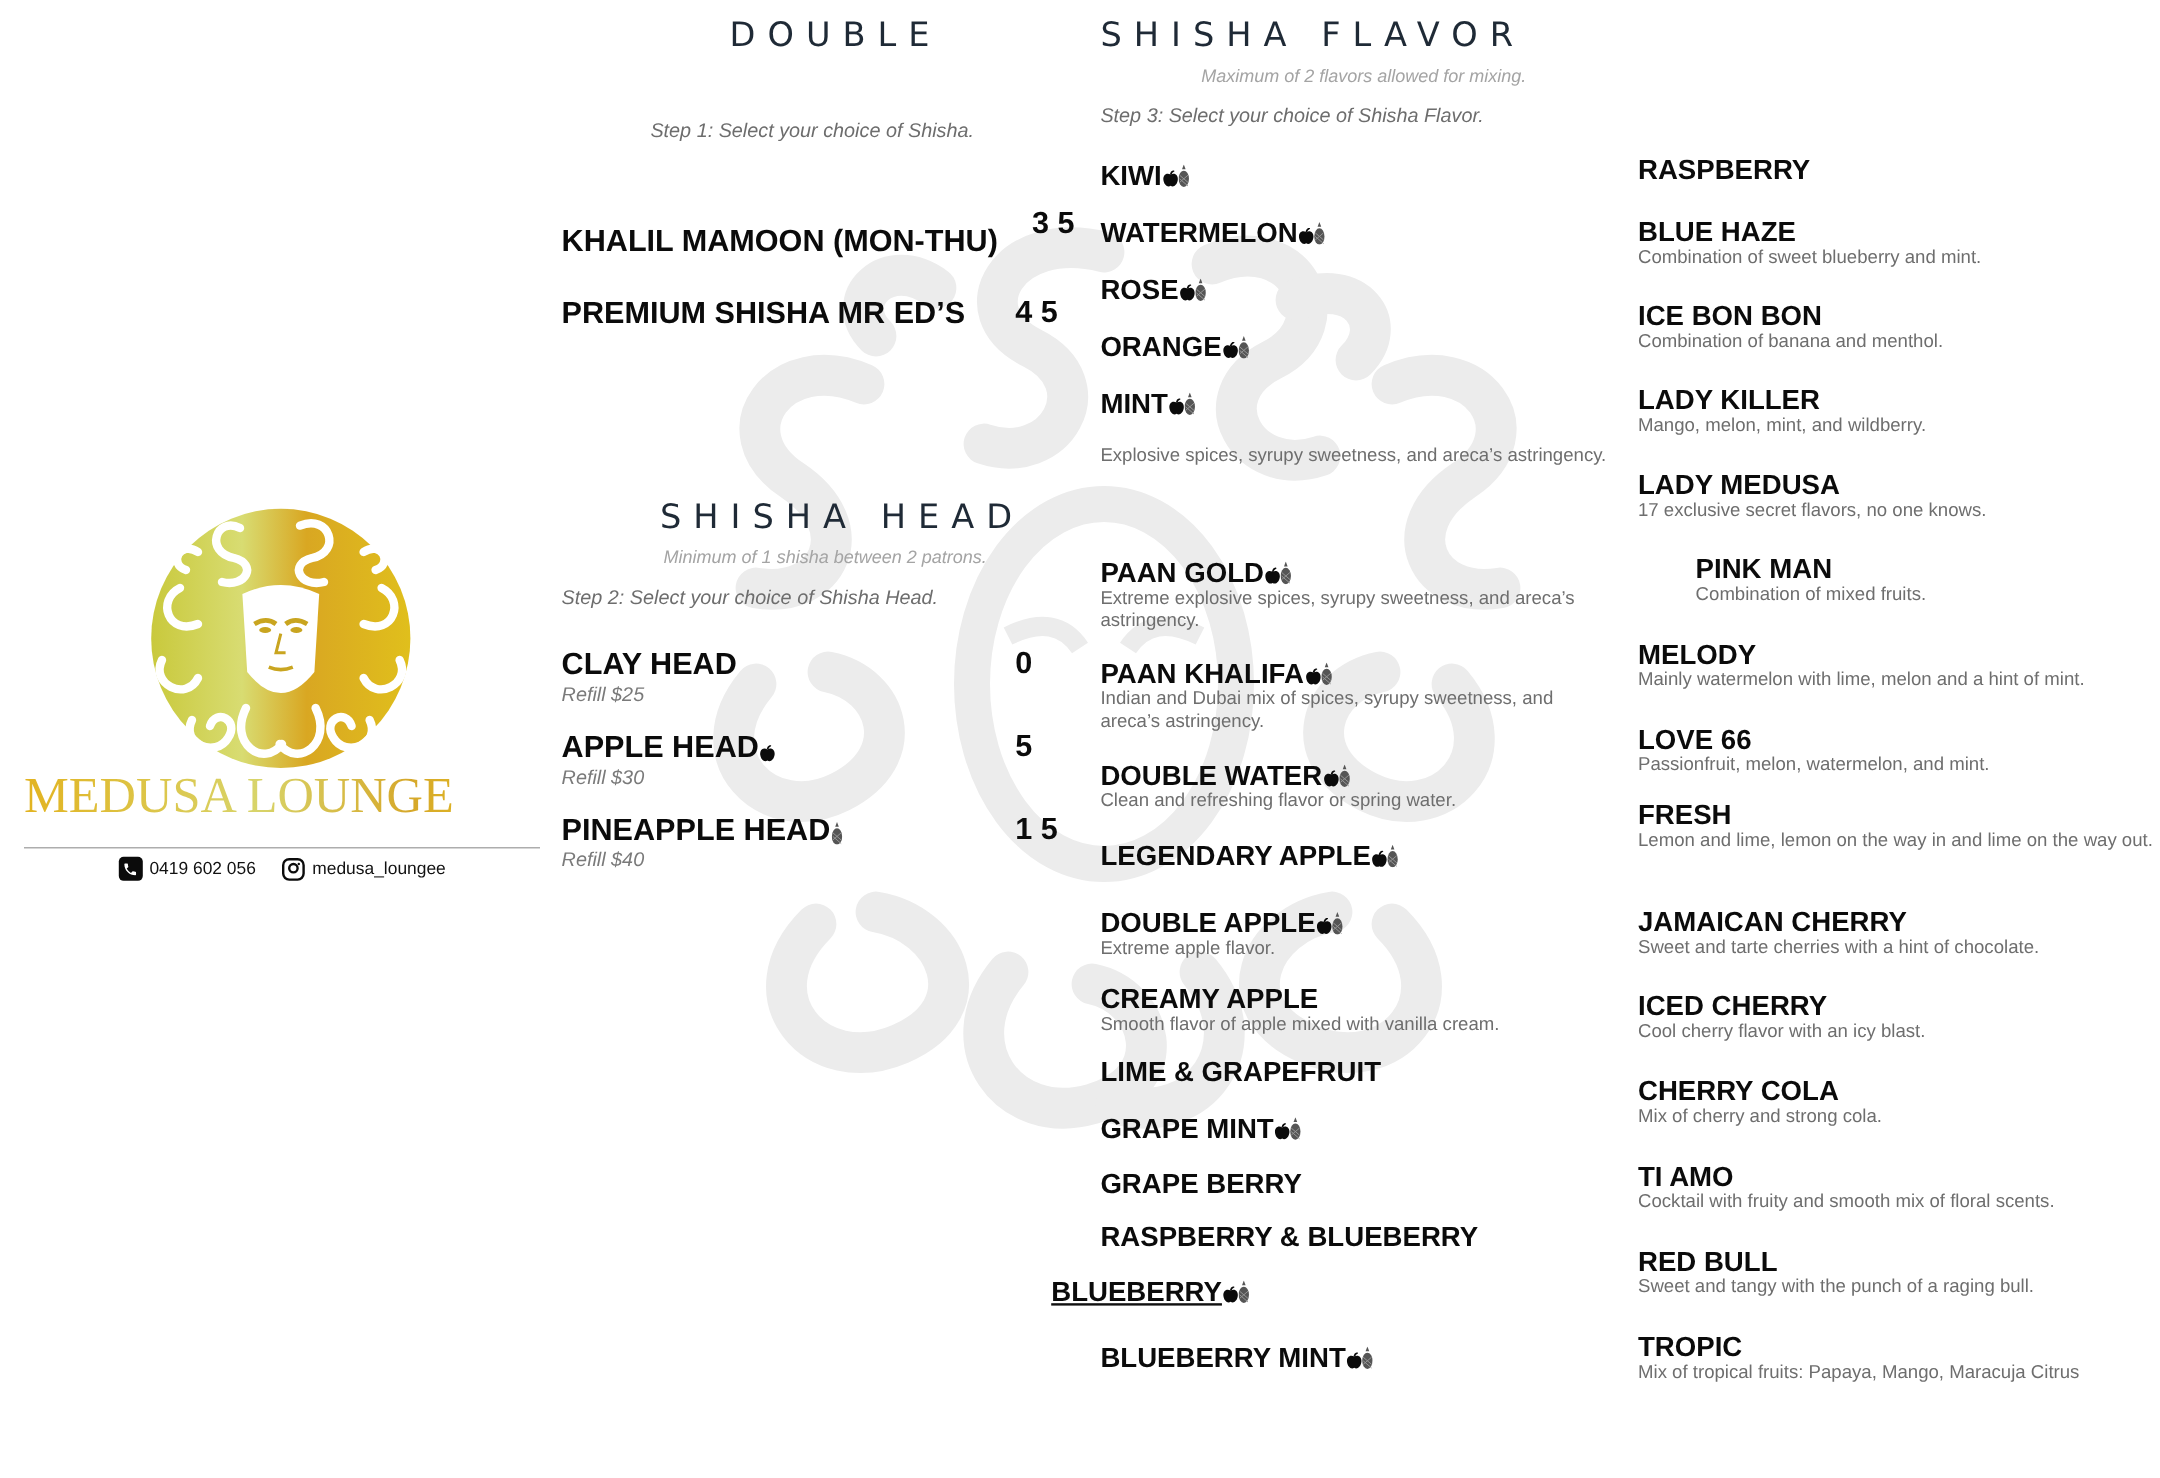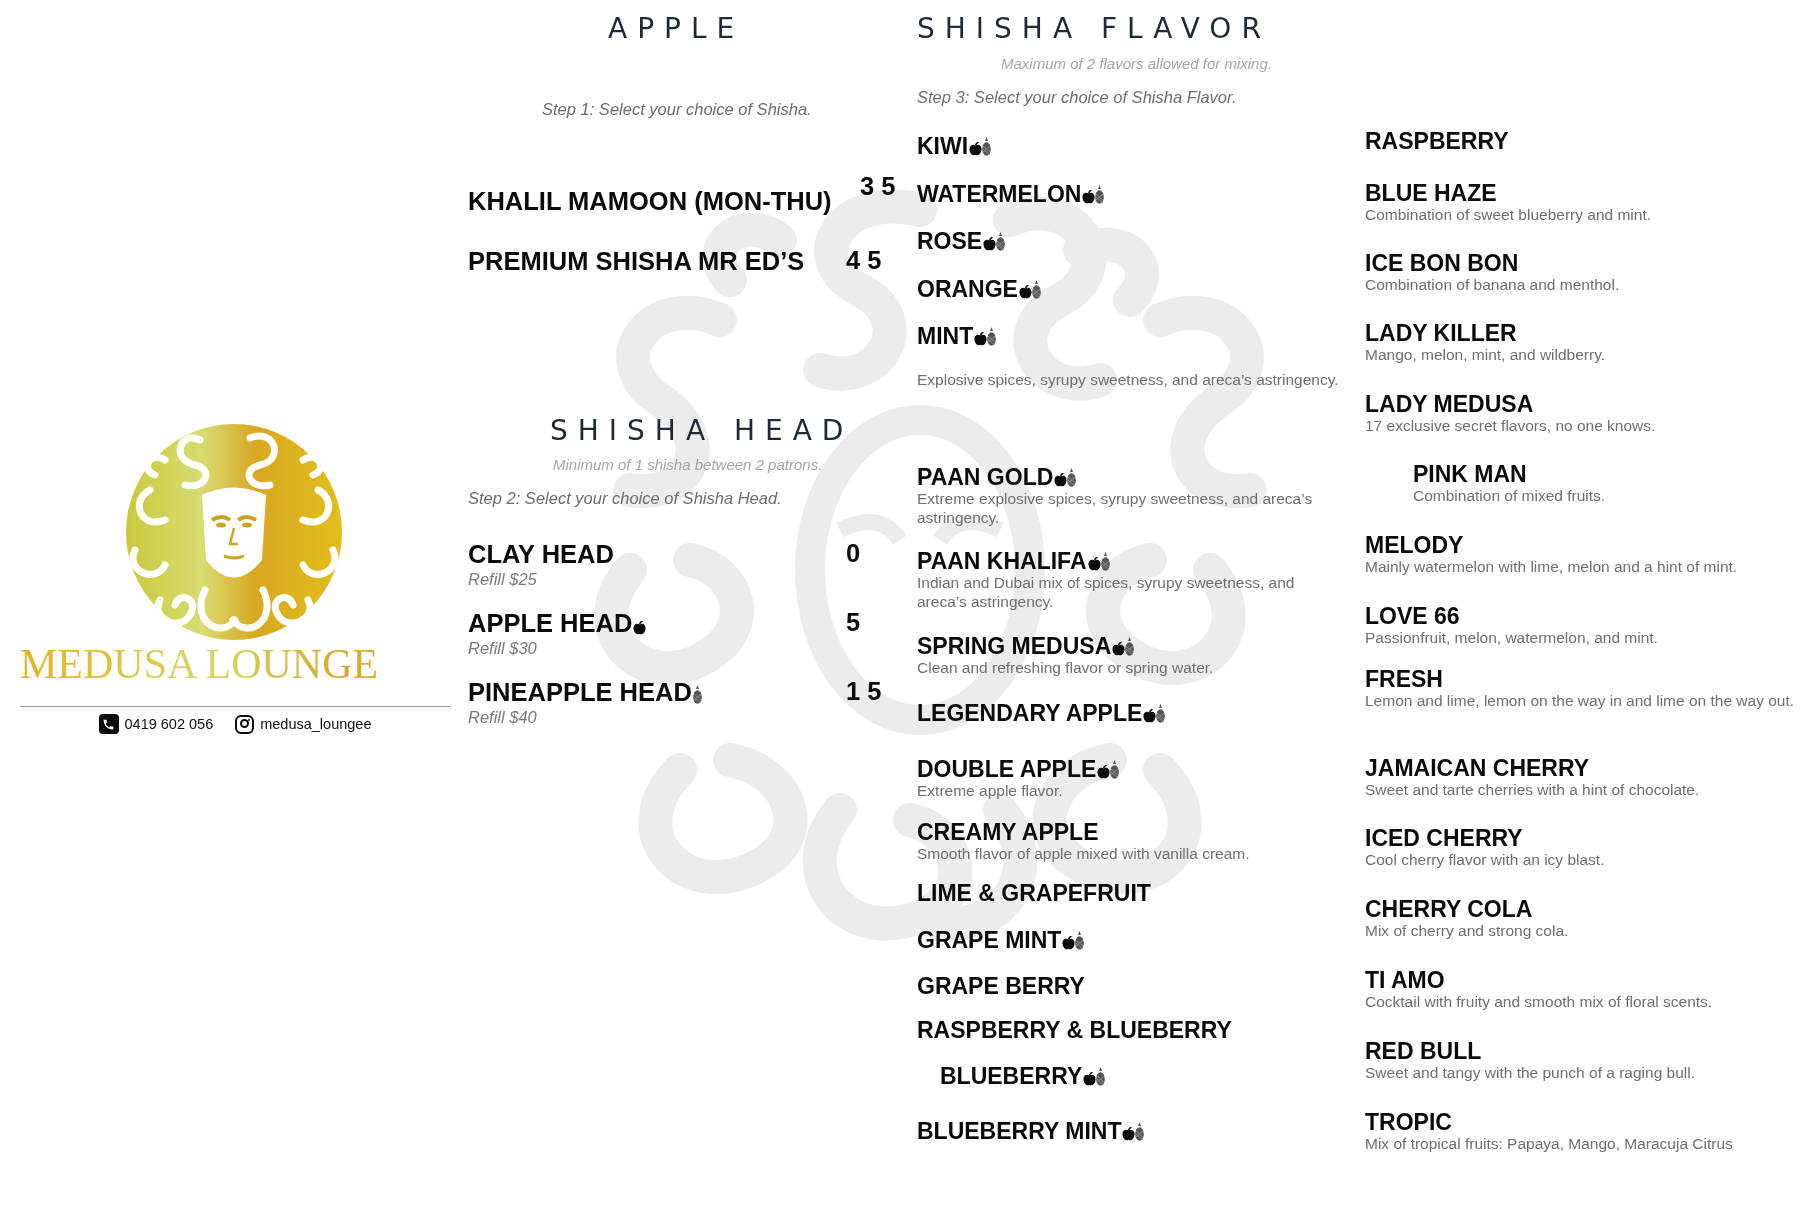--- a/index.html
+++ b/index.html
@@ -47,21 +47,21 @@
     <path d="M620 620 C680 680 620 750 550 720 C480 690 510 620 570 610"></path>
     <path d="M300 660 C250 720 300 790 370 770 C440 750 420 680 370 670"></path>
     <path d="M460 660 C510 720 460 790 390 770"></path>
     <path d="M240 90 C200 60 160 100 190 130"></path>
     <path d="M540 100 C590 80 620 120 590 150"></path>
   </g>
   <ellipse cx="380" cy="420" rx="110" ry="150" fill="none" stroke="#ececec" stroke-width="30"></ellipse>
   <path d="M300 380 Q340 360 360 390 M400 390 Q420 360 460 380" stroke="#ececec" stroke-width="16" fill="none"></path>
 </svg>
 
-<div class="title" style="left:608px; top:12px;">APPLE</div>
+<div class="title" style="left:608px; top:12px;">DOUBLE</div>
 <div class="step" style="left:542px; top:100px;">Step  1: Select your choice of Shisha.</div>
 
 <div class="item" style="left:468px; top:186px;">
   <div class="item-name big-name">KHALIL MAMOON (MON-THU)</div>
 </div>
 <div class="price" style="left:846px; top:172px;margin-left:14px;">3 5</div>
 
 <div class="item" style="left:468px; top:246px;">
   <div class="item-name big-name">PREMIUM SHISHA MR ED’S</div>
 </div>
@@ -223,21 +223,21 @@
             <path d="M4.5 0 L6 4 L3 4 Z" fill="#555"></path>
             <ellipse cx="4.5" cy="12" rx="4.3" ry="6.8" fill="#555"></ellipse>
             <path d="M1 9 L8 15 M8 9 L1 15 M1 12 L8 18" stroke="#999" stroke-width="0.8"></path>
           </svg>
         </span>
       </div>
       <div class="item-desc">Indian and Dubai mix of spices, syrupy sweetness, and areca’s astringency.</div>
     </div>
     <div class="item" style="left: 917px; top: 633px; width: 430px;">
       <div class="item-name">
-        <span>SPRING MEDUSA</span>
+        <span>DOUBLE WATER</span>
         <span class="icons">
           <svg class="apple-icon" viewBox="0 0 13 14">
             <path d="M6.5 3.5 C3 1.5 0 4 0.5 8 C1 12 4 14.5 6.5 12.8 C9 14.5 12 12 12.5 8 C13 4 10 1.5 6.5 3.5 Z" fill="#0b0b0b"></path>
             <path d="M6.5 3.5 Q7 1 9.5 0" stroke="#0b0b0b" stroke-width="1.4" fill="none"></path>
           </svg>
           <svg class="pine-icon" viewBox="0 0 9 19">
             <path d="M4.5 0 L6 4 L3 4 Z" fill="#555"></path>
             <ellipse cx="4.5" cy="12" rx="4.3" ry="6.8" fill="#555"></ellipse>
             <path d="M1 9 L8 15 M8 9 L1 15 M1 12 L8 18" stroke="#999" stroke-width="0.8"></path>
           </svg>
@@ -308,21 +308,21 @@
     <div class="item" style="left: 917px; top: 973px; width: 430px;">
       <div class="item-name">
         <span>GRAPE BERRY</span>
       </div>
     </div>
     <div class="item" style="left: 917px; top: 1017px; width: 430px;">
       <div class="item-name">
         <span>RASPBERRY &amp; BLUEBERRY</span>
       </div>
     </div>
-    <div class="item" style="left: 940px; top: 1063px; width: 430px;">
+    <div class="item" style="left: 876px; top: 1063px; width: 430px; text-decoration: underline;">
       <div class="item-name">
         <span>BLUEBERRY</span>
         <span class="icons">
           <svg class="apple-icon" viewBox="0 0 13 14">
             <path d="M6.5 3.5 C3 1.5 0 4 0.5 8 C1 12 4 14.5 6.5 12.8 C9 14.5 12 12 12.5 8 C13 4 10 1.5 6.5 3.5 Z" fill="#0b0b0b"></path>
             <path d="M6.5 3.5 Q7 1 9.5 0" stroke="#0b0b0b" stroke-width="1.4" fill="none"></path>
           </svg>
           <svg class="pine-icon" viewBox="0 0 9 19">
             <path d="M4.5 0 L6 4 L3 4 Z" fill="#555"></path>
             <ellipse cx="4.5" cy="12" rx="4.3" ry="6.8" fill="#555"></ellipse>

